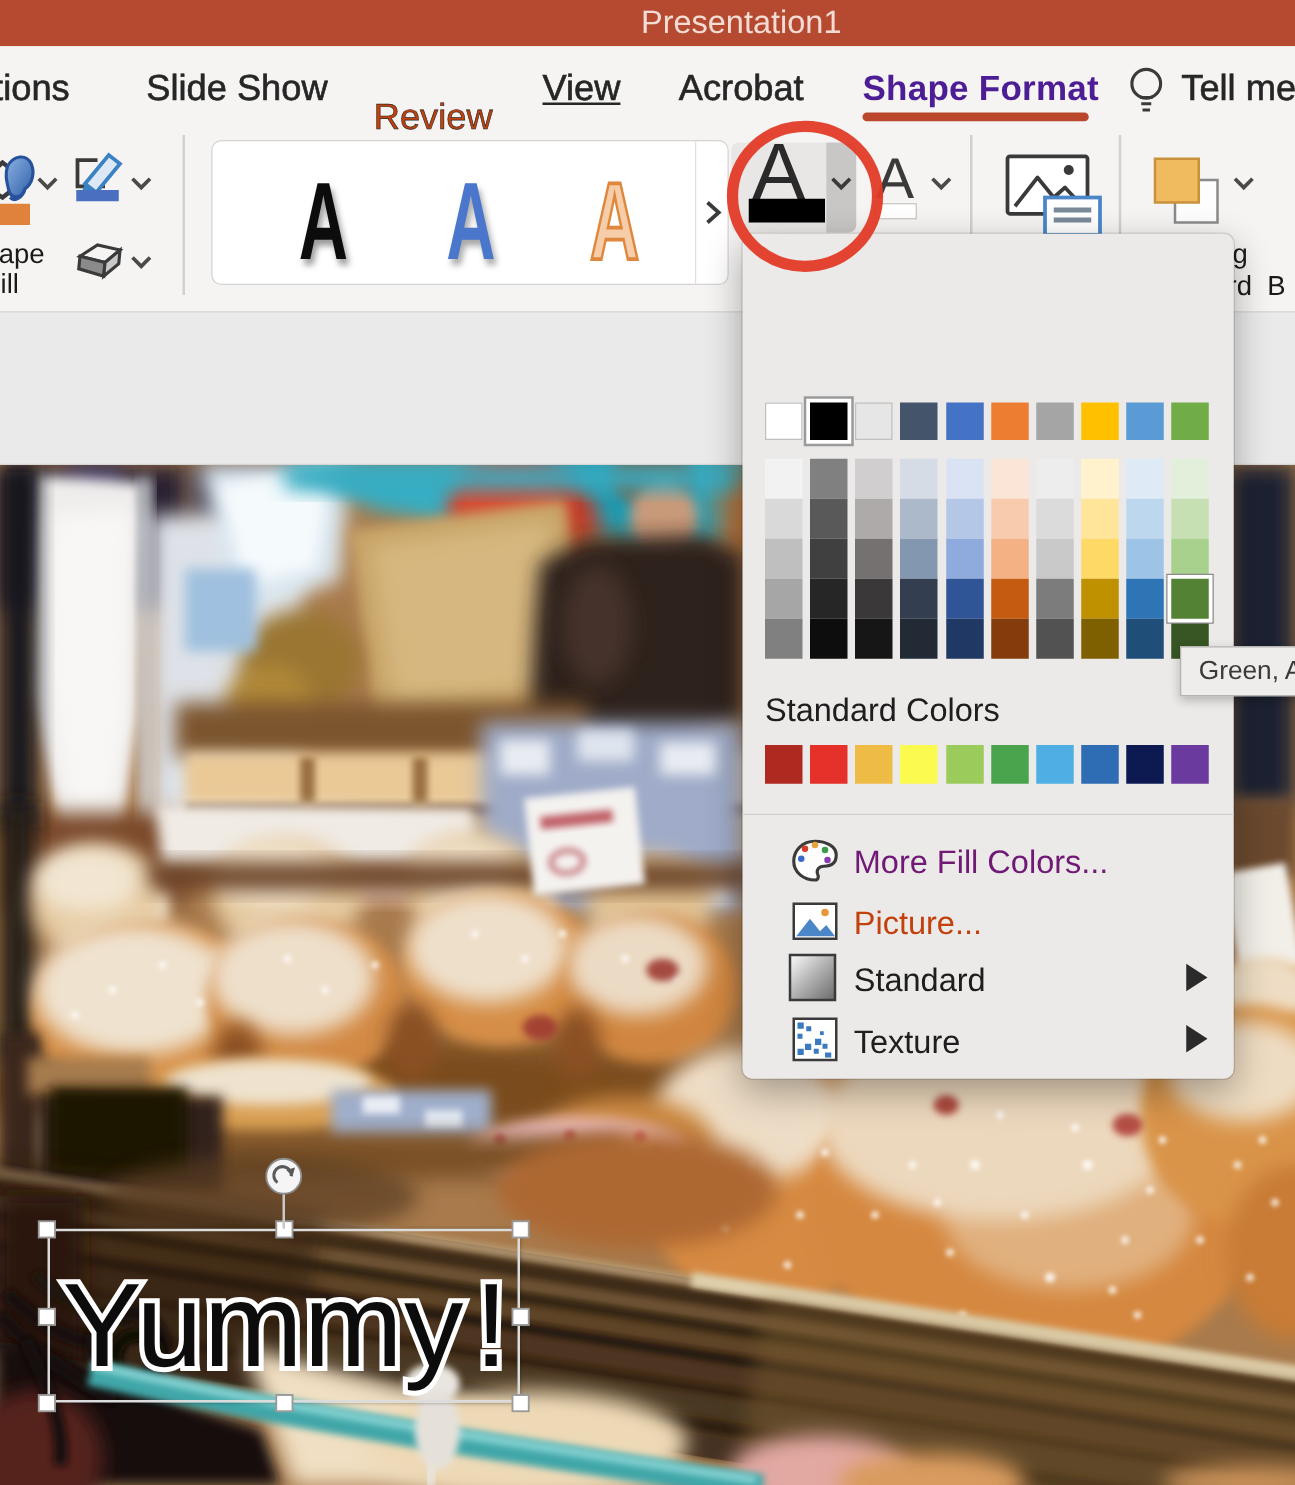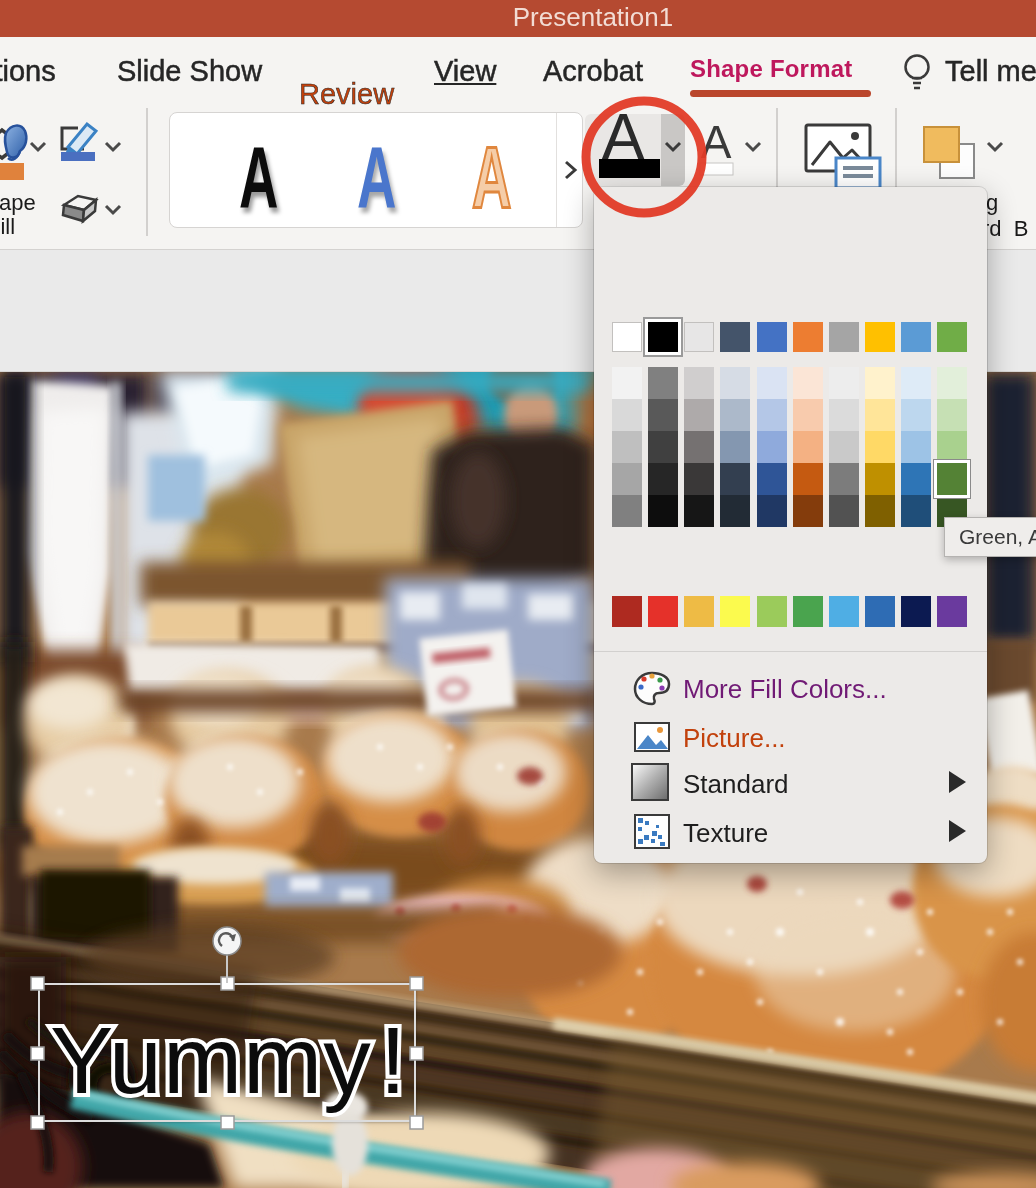--- a/index.html
+++ b/index.html
@@ -253,21 +253,21 @@
 <div class="abs" style="left:0;top:0;width:1036px;height:37px;background:#b54a31;"></div>
 <div class="abs" style="left:593px;top:2px;transform:translateX(-50%);font-size:26px;font-weight:normal;color:#f2dcd4;white-space:nowrap;">Presentation1</div>
 
 <div class="abs" style="left:0;top:37px;width:1036px;height:213px;background:#f5f4f2;border-bottom:1px solid #d4d2d0;"></div>
 
 <div class="abs" style="top:55px;left:-85px;font-size:29px;color:#262626;-webkit-text-stroke:0.5px #262626;">Transitions</div>
 <div class="abs" style="top:55px;left:117px;font-size:29px;color:#262626;-webkit-text-stroke:0.5px #262626;">Slide Show</div>
 <div class="abs" style="top:55px;left:299px;font-size:29px;color:#c2410c;margin-top:23px;-webkit-text-stroke:0.5px #262626;">Review</div>
 <div class="abs" style="top:55px;left:434px;font-size:29px;color:#262626;text-decoration:underline;-webkit-text-stroke:0.5px #262626;">View</div>
 <div class="abs" style="top:55px;left:543px;font-size:29px;color:#262626;-webkit-text-stroke:0.5px #262626;">Acrobat</div>
-<div class="abs" style="top:55px;left:690px;font-size:24px;font-weight:bold;color:#be185d;letter-spacing:0.2px;">Shape Format</div>
+<div class="abs" style="top:55px;left:690px;font-size:28px;font-weight:bold;color:#4c1d95;letter-spacing:0.2px;">Shape Format</div>
 <div class="abs" style="top:90px;left:690px;width:181px;height:7px;border-radius:4px;background:#ba462c;"></div>
 <svg class="abs" style="top:52px;left:898px;" width="40" height="42" viewBox="0 0 40 42">
     <circle cx="19" cy="15" r="11.5" fill="none" stroke="#3a3a3a" stroke-width="2.5"></circle>
     <path d="M 14,26 L 24,26 M 15,31 L 23,31 M 16,36 L 22,36" stroke="#3a3a3a" stroke-width="2.5" fill="none"></path>
   </svg>
 <div class="abs" style="top:55px;left:945px;font-size:29px;color:#262626;-webkit-text-stroke:0.5px #262626;">Tell me</div>
 
 <div class="abs" style="top:190px;left:-28px;font-size:22px;color:#1a1a1a;">Shape</div>
 <div class="abs" style="top:214px;left:-13px;font-size:22px;color:#1a1a1a;">Fill</div>
 
@@ -423,20 +423,21 @@
 <div style="position:absolute;left:18px;top:409px;width:30px;height:31px;background:#AE2A20;"></div>
 <div style="position:absolute;left:54px;top:409px;width:30px;height:31px;background:#E5312A;"></div>
 <div style="position:absolute;left:90px;top:409px;width:30px;height:31px;background:#EEBB45;"></div>
 <div style="position:absolute;left:126px;top:409px;width:30px;height:31px;background:#FBFA4E;"></div>
 <div style="position:absolute;left:163px;top:409px;width:30px;height:31px;background:#9BCB5B;"></div>
 <div style="position:absolute;left:199px;top:409px;width:30px;height:31px;background:#4AA44E;"></div>
 <div style="position:absolute;left:235px;top:409px;width:30px;height:31px;background:#4FAEE4;"></div>
 <div style="position:absolute;left:271px;top:409px;width:30px;height:31px;background:#2E6CB4;"></div>
 <div style="position:absolute;left:307px;top:409px;width:30px;height:31px;background:#0C1A51;"></div>
 <div style="position:absolute;left:343px;top:409px;width:30px;height:31px;background:#6A3A9E;"></div>
+  <div style="position:absolute;left:18px;top:366px;font-size:26px;color:#1e1e1e;">Standard Colors</div>
   <div style="position:absolute;left:0;top:464px;width:393px;height:1px;background:#d2d0ce;"></div>
   <div style="position:absolute;left:89px;top:487px;font-size:26px;color:#701a75;">More Fill Colors...</div>
   <div style="position:absolute;left:89px;top:536px;font-size:26px;color:#c2410c;">Picture...</div>
   <div style="position:absolute;left:89px;top:582px;font-size:26px;color:#1e1e1e;">Standard</div>
   <div style="position:absolute;left:89px;top:631px;font-size:26px;color:#1e1e1e;">Texture</div>
 
 <svg width="393" height="676" viewBox="0 0 393 676" style="position:absolute;left:0;top:0;">
 
 <path d="M 58,486 c -10,0 -17,7 -17,16 c 0,9 8,15 17,15 c 3,0 3,-3 2,-5 c -1,-3 1,-6 5,-6 c 5,0 10,-2 10,-9 c 0,-7 -8,-11 -17,-11 z" fill="#fdfdfd" stroke="#3a3a3a" stroke-width="2.5"></path>
 <circle cx="50" cy="492" r="2.6" fill="#d83a2a"></circle>

